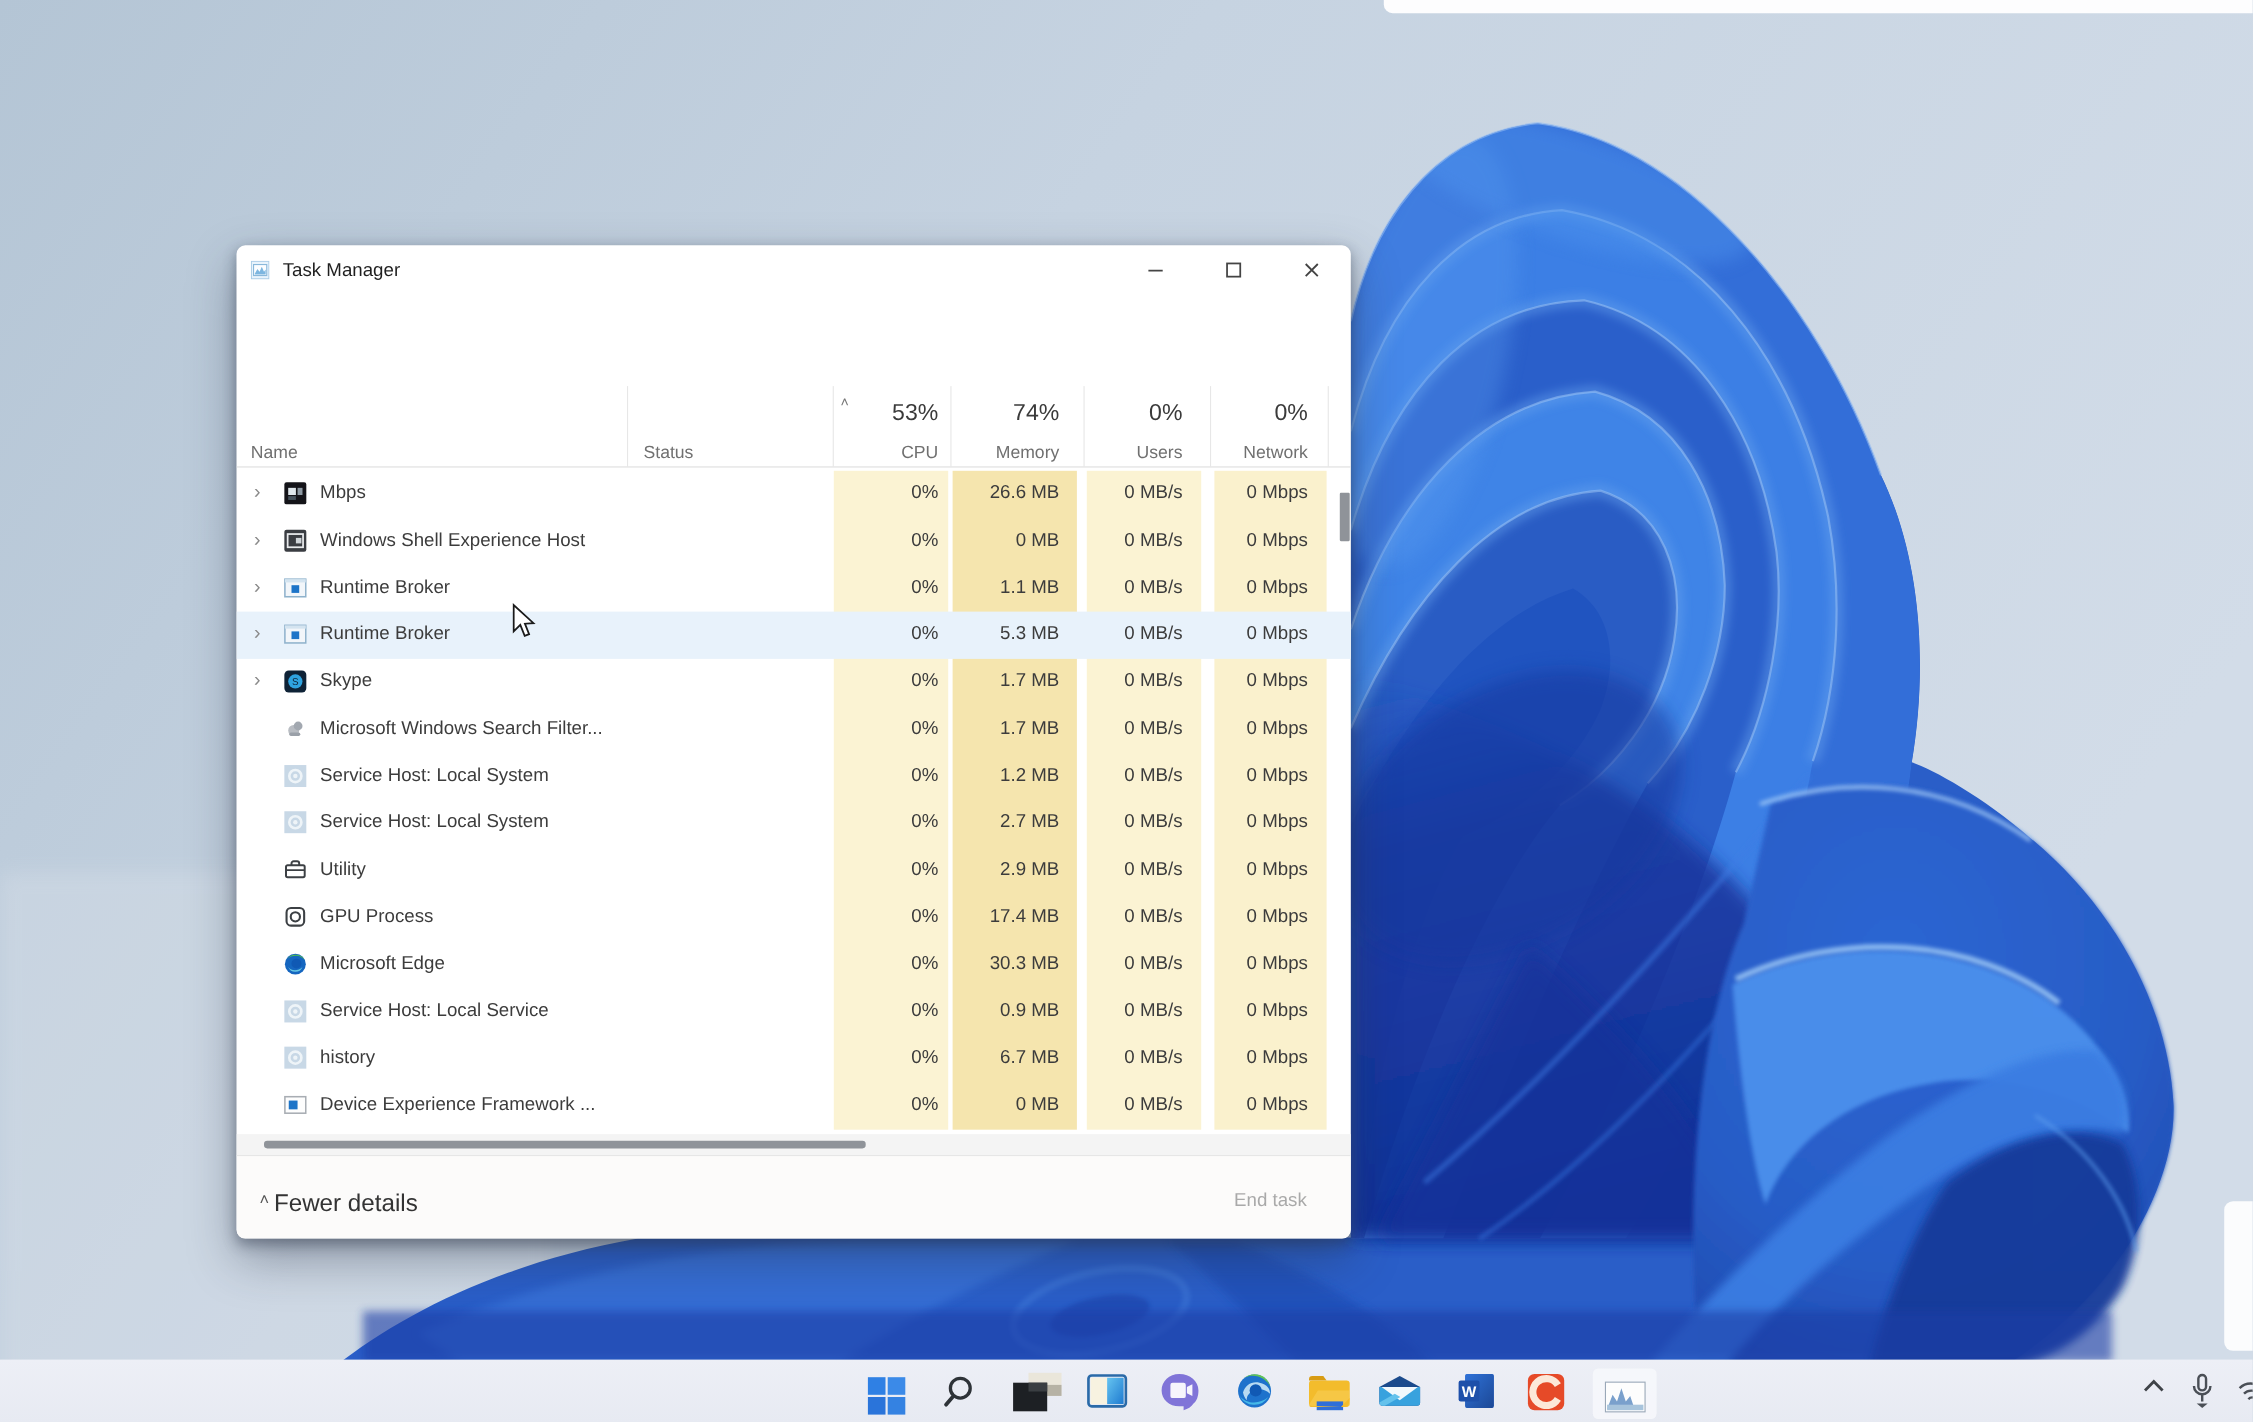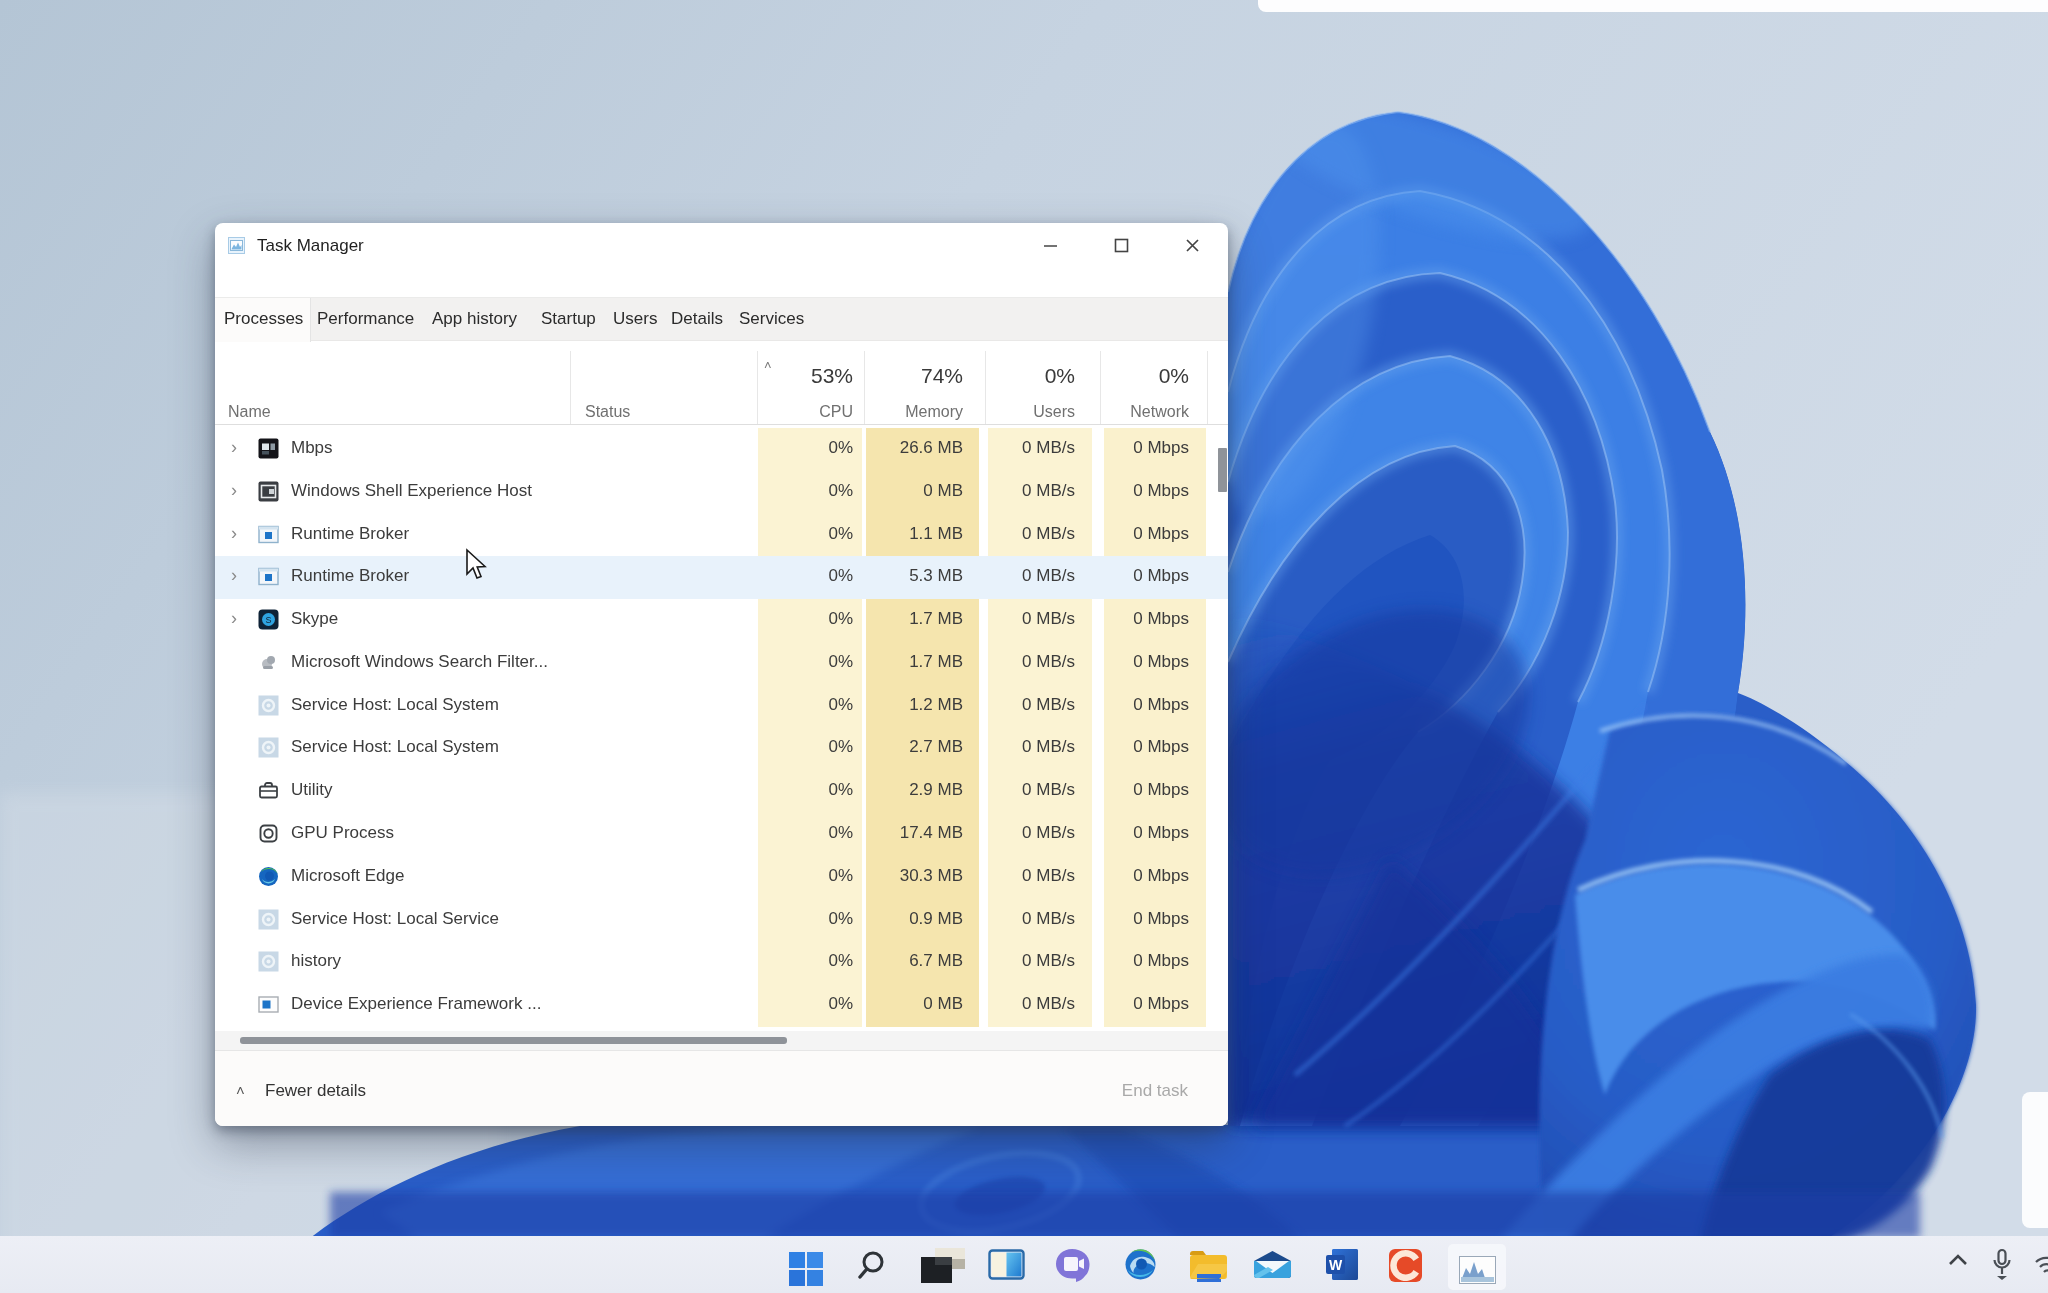--- a/index.html
+++ b/index.html
@@ -24,21 +24,21 @@
 .row.hv{background:#e8f2fb}
 .chev{position:absolute;left:16px;top:9px;color:#8a8a8a;font-size:18px}
 .ric{position:absolute;left:43px;top:10px}
 .rname{position:absolute;left:76px;top:10px;white-space:nowrap}
 .v{position:absolute;top:10px;text-align:right}
 .v1{left:548px;width:90px}.v2{left:658px;width:90px}.v3{left:770px;width:90px}.v4{left:884px;width:90px}
 #vthumb{position:absolute;left:1003px;top:225px;width:9px;height:44px;background:#8f9399;border-radius:1px}
 #hsbar{position:absolute;left:0;top:808px;width:1013px;height:19px;background:#f4f4f4}
 #hthumb{position:absolute;left:25px;top:6px;width:547px;height:7px;background:#8f9399;border-radius:3px}
 #botbar{position:absolute;left:0;top:827px;width:1013px;height:76px;background:#fcfbfa;border-top:1px solid #e6e6e6}
-#fewer{position:absolute;left:50px;top:30px;font-size:17px;color:#333}
+#fewer{position:absolute;left:34px;top:30px;font-size:22px;color:#333}
 #fchev{position:absolute;left:21px;top:31px;color:#555;font-size:15px}
 #endtask{position:absolute;left:787px;top:30px;width:186px;text-align:right;font-size:17px;color:#a9a9a9}
 #taskbar{position:absolute;left:0;top:1236px;width:2048px;height:57px;background:linear-gradient(#edeff6,#e7eaf2)}
 #topbar{position:absolute;left:1258px;top:0;width:790px;height:12px;background:#fdfdfe;border-bottom-left-radius:8px}
 #cursor{position:absolute;left:461px;top:548px}
 </style></head><body>
 <div id="stage">
 <svg id="wall" width="2048" height="1293" viewBox="0 0 2048 1293">
 <defs>
 <linearGradient id="bg" x1="0" y1="0" x2="1" y2="0.45">
@@ -125,30 +125,20 @@
 <span class="abs" id="title">Task Manager</span>
 <span class="abs wbtn" style="left:827px"><svg width="17" height="17">
           <line x1="2" y1="9" x2="15" y2="9" stroke="#444" stroke-width="1.6"></line>
         </svg></span>
 <span class="abs wbtn" style="left:898px"><svg width="17" height="17">
           <rect x="2.5" y="2.5" width="12" height="12" fill="none" stroke="#444" stroke-width="1.6"></rect>
         </svg></span>
 <span class="abs wbtn" style="left:969px"><svg width="17" height="17">
           <path d="M3 3 L14 14 M14 3 L3 14" stroke="#444" stroke-width="1.7"></path>
         </svg></span>
-<div class="abs" id="tabrow">
-        <span class="sel"></span>
-<span style="left:9px">Processes</span>
-        <span style="left:102px">Performance</span>
-        <span style="left:217px">App history</span>
-        <span style="left:326px">Startup</span>
-        <span style="left:398px">Users</span>
-        <span style="left:456px">Details</span>
-        <span style="left:524px">Services</span>
-      </div>
 <span class="hpct" style="left:548px">53%</span>
 <span class="hpct" style="left:658px">74%</span>
 <span class="hpct" style="left:770px">0%</span>
 <span class="hpct" style="left:884px">0%</span>
 <span class="abs" style="left:549px;top:135px;color:#777;font-size:13px">˄</span>
 <span class="hlbl" style="left:548px">CPU</span>
 <span class="hlbl" style="left:658px">Memory</span>
 <span class="hlbl" style="left:770px">Users</span>
 <span class="hlbl" style="left:884px">Network</span>
 <span class="abs" style="left:13px;top:180px;font-size:16px;color:#707070">Name</span>

